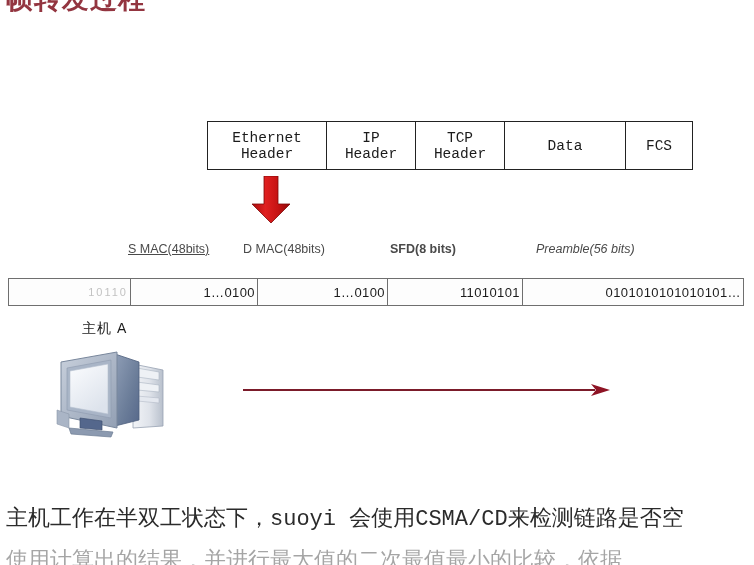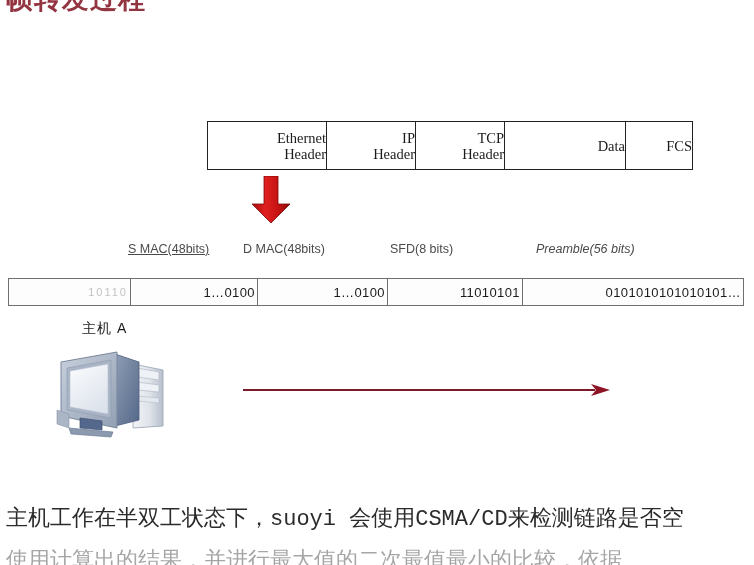--- a/index.html
+++ b/index.html
@@ -37,23 +37,23 @@
     left: 207px;
     top: 121px;
     width: 480px;
     height: 49px;
     border-collapse: collapse;
     table-layout: fixed;
     background: #ffffff;
   }
   #pdu-table td {
     border: 1.5px solid #222222;
-    text-align: right;
+    text-align: center;
     vertical-align: middle;
-    font-family: Liberation Serif, serif;
+    font-family: Liberation Mono, monospace;
     font-size: 14.5px;
     color: #1b1b1b;
     line-height: 16px;
     padding: 0;
   }
   #pdu-table td .l1 { display: block; }
   #pdu-table td .l2 { display: block; }
 
   
   #down-arrow {
@@ -68,21 +68,21 @@
   .field-label {
     position: absolute;
     font-family: "Liberation Sans", sans-serif;
     font-size: 12.5px;
     color: #4a4a4a;
     white-space: nowrap;
     top: 242px;
   }
   #label-smac     { left: 128px; text-decoration: underline; }
   #label-dmac     { left: 243px; }
-  #label-sfd      { left: 390px; }
+  #label-sfd      { left: 390px; font-weight: bold; }
   #label-preamble { left: 536px; font-style: italic; }
 
   
   #frame-table {
     position: absolute;
     left: 8px;
     top: 278px;
     width: 712px;
     height: 28px;
     border-collapse: collapse;

